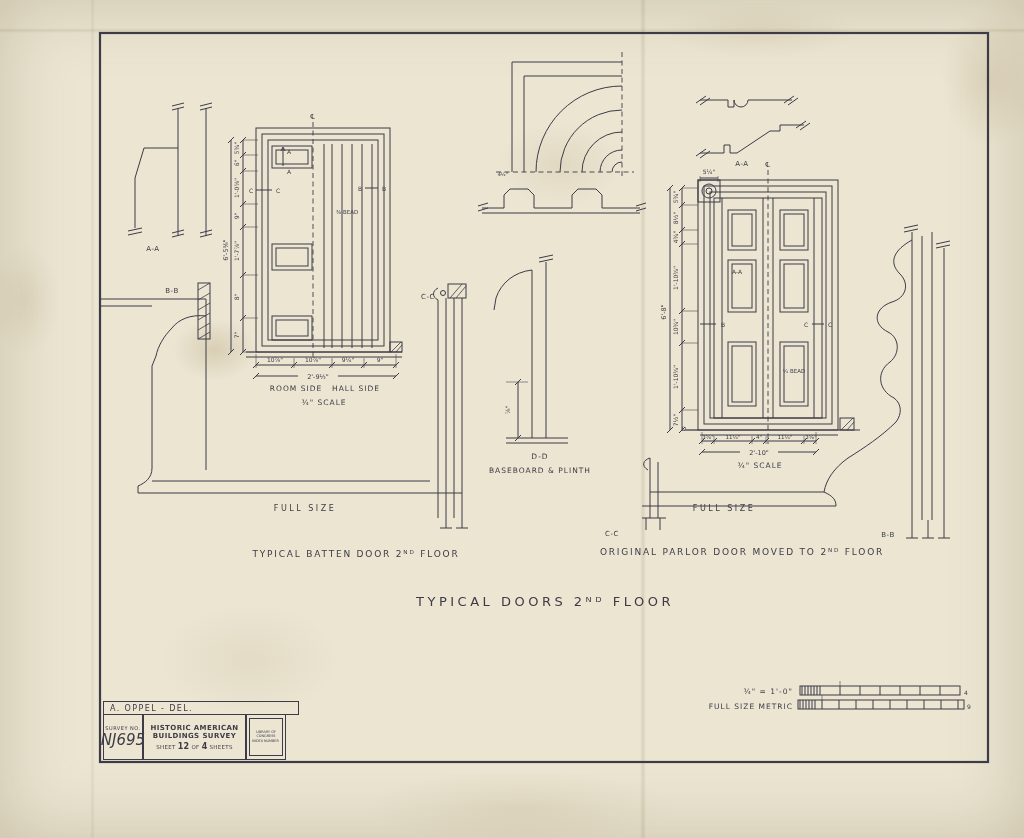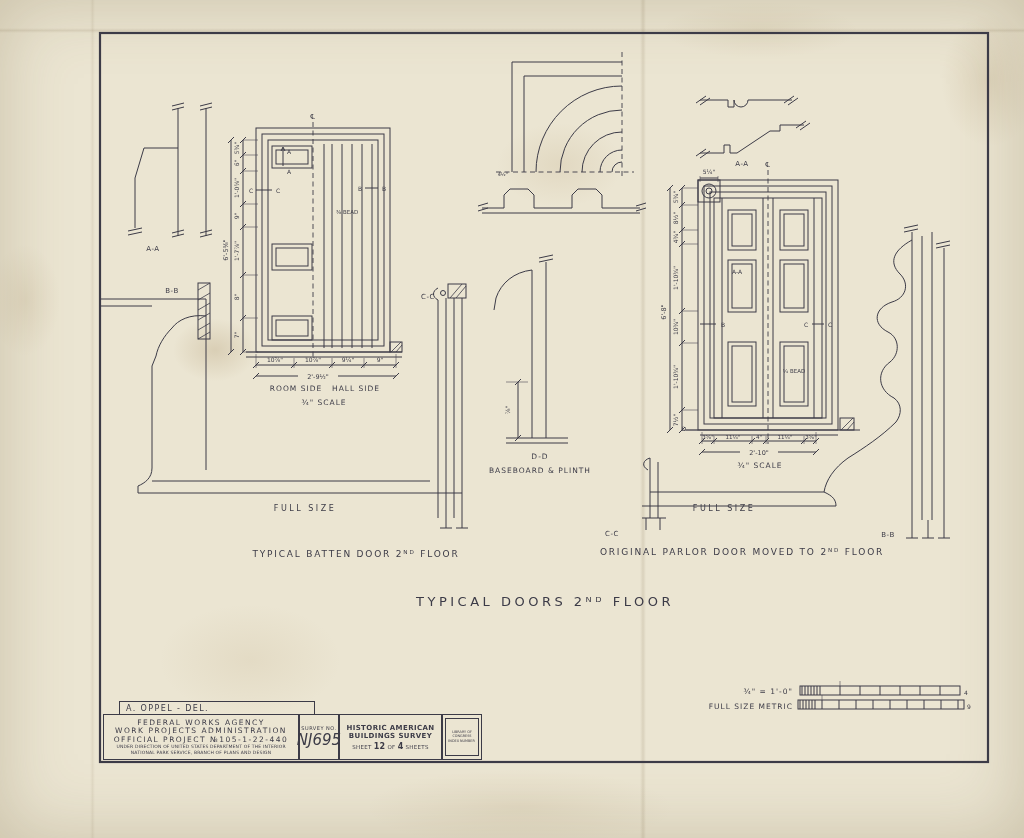--- a/index.html
+++ b/index.html
@@ -47,21 +47,21 @@
   .tb-survey{width:40px;}
   .tb-survey .lab{font-size:5px;letter-spacing:.5px;}
   .tb-survey .no{font-size:15px;font-style:italic;letter-spacing:0px;}
   .tb-habs{width:103px;}
   .tb-habs .h{font-size:7px;letter-spacing:.4px;line-height:8px;font-weight:bold;}
   .tb-habs .s{font-size:5.5px;letter-spacing:.3px;margin-top:2px;}
   .tb-habs .s b{font-size:8px;font-weight:bold;}
   .tb-loc{width:40px;padding:3px;}
   .tb-loc .in{border:1px solid #3c3b47;width:100%;height:100%;display:flex;flex-direction:column;align-items:center;justify-content:center;}
   .tb-loc .t{font-size:4px;transform:scale(.85);line-height:4.5px;text-align:center;}
-  .oppel{position:absolute;left:119px;top:701px;width:196px;height:14px;border:1.4px solid #3c3b47;box-sizing:border-box;
+  .oppel{position:absolute;left:103px;top:701px;width:196px;height:14px;border:1.4px solid #3c3b47;box-sizing:border-box;
          font-size:8px;letter-spacing:1.4px;padding-left:6px;display:flex;align-items:center;}
 </style>
 </head>
 <body>
 
 <div class="sheet">
   <div class="crease v1"></div>
   <div class="crease v2"></div>
   <div class="crease h1"></div>
 
@@ -442,27 +442,20 @@
       <line class="lnt" x1="822" y1="695" x2="822" y2="700"></line>
       <text class="t6" x="967" y="709">9</text>
     </g>
   </svg>
 
   <div class="oppel">
     <span>A. OPPEL - DEL.</span>
   </div>
 
   <div class="tb">
-    <div class="tb-box tb-agency">
-      <div class="l1">FEDERAL WORKS AGENCY</div>
-      <div class="l1">WORK PROJECTS ADMINISTRATION</div>
-      <div class="l1">OFFICIAL PROJECT №105-1-22-440</div>
-      <div class="l2">UNDER DIRECTION OF UNITED STATES DEPARTMENT OF THE INTERIOR</div>
-      <div class="l2">NATIONAL PARK SERVICE, BRANCH OF PLANS AND DESIGN</div>
-    </div>
     <div class="tb-box tb-survey">
       <div class="lab">SURVEY NO.</div>
       <div class="no">NJ695</div>
     </div>
     <div class="tb-box tb-habs">
       <div class="h">HISTORIC AMERICAN</div>
       <div class="h">BUILDINGS SURVEY</div>
       <div class="s">
         <span>SHEET</span>
         <b>12</b>

